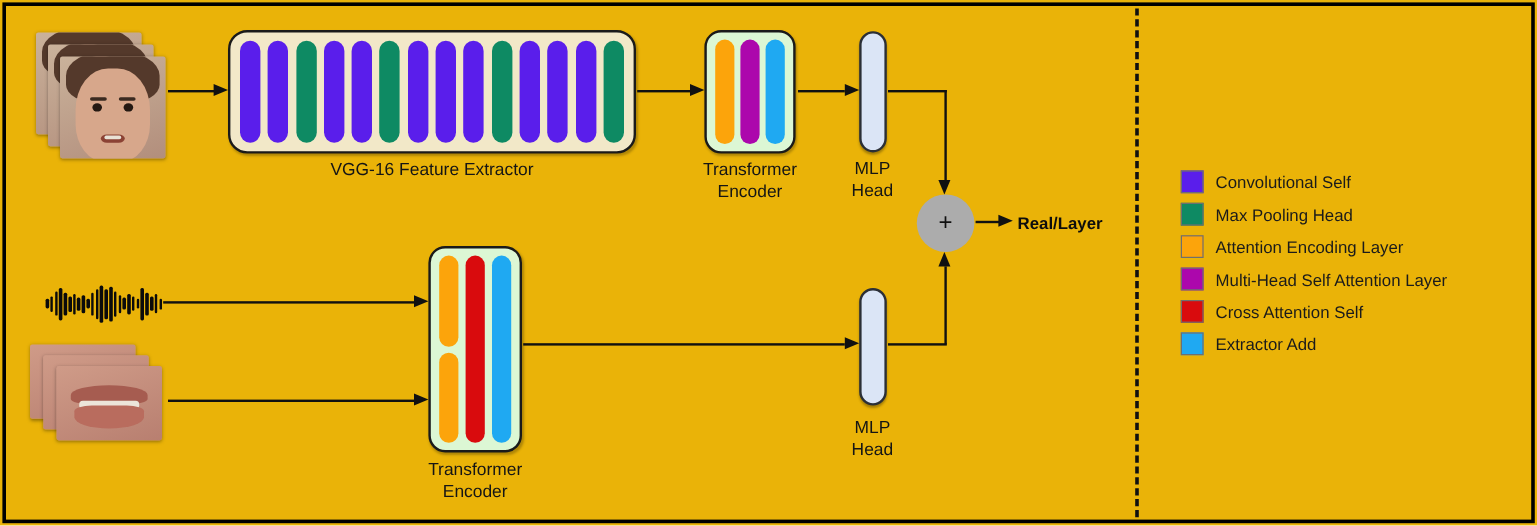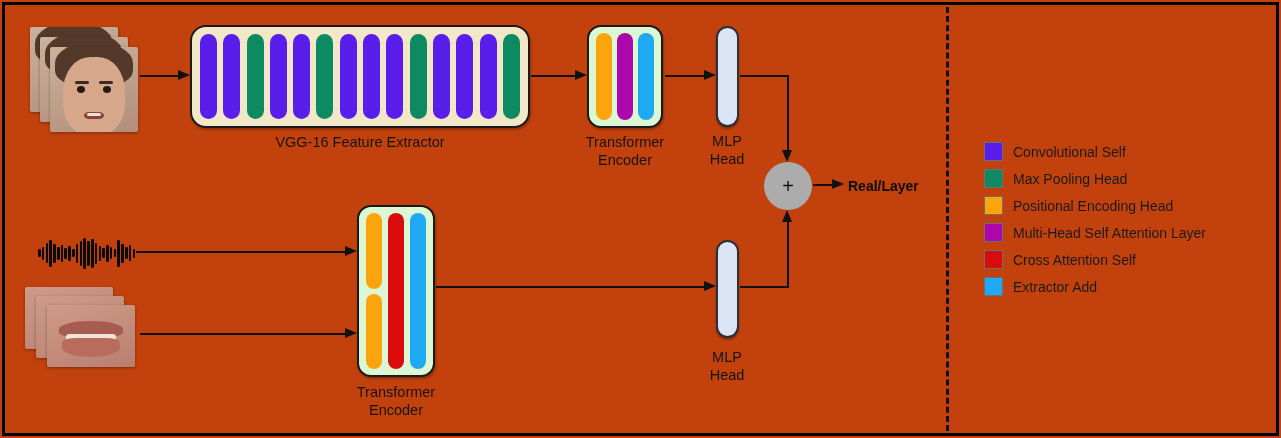--- a/index.html
+++ b/index.html
@@ -1,17 +1,17 @@
 <!DOCTYPE html>
 <html><head>
 <meta charset="utf-8">
 <style>
   html,body{margin:0;padding:0;background:#fff;}
   body{font-family:"Liberation Sans",sans-serif;color:#1a1a1a;}
-  .canvas{position:relative;width:1281px;height:438px;background:#c2410c;overflow:hidden;}
+  .canvas{position:relative;width:1281px;height:438px;background:#eab308;overflow:hidden;}
   .frame{position:absolute;left:2px;top:2px;right:2px;bottom:2px;border:3px solid #000;}
 
   
   .hline{position:absolute;height:0;border-top:2.5px solid #111;}
   .vline{position:absolute;width:0;border-left:2.5px solid #111;}
   .ah-right{position:absolute;width:0;height:0;border-left:12px solid #111;border-top:5.5px solid transparent;border-bottom:5.5px solid transparent;}
   .ah-down{position:absolute;width:0;height:0;border-top:12px solid #111;border-left:5.5px solid transparent;border-right:5.5px solid transparent;}
   .ah-up{position:absolute;width:0;height:0;border-bottom:12px solid #111;border-left:5.5px solid transparent;border-right:5.5px solid transparent;}
 
   
@@ -225,21 +225,21 @@
       <div class="legend-row">
         <span class="legend-swatch" style="background: rgb(90, 30, 235);"></span>
         <span class="legend-label">Convolutional Self</span>
       </div>
       <div class="legend-row">
         <span class="legend-swatch" style="background: rgb(14, 138, 99);"></span>
         <span class="legend-label">Max Pooling Head</span>
       </div>
       <div class="legend-row">
         <span class="legend-swatch" style="background: rgb(252, 164, 11);"></span>
-        <span class="legend-label">Positional Encoding Head</span>
+        <span class="legend-label">Attention Encoding Layer</span>
       </div>
       <div class="legend-row legend-gap">
         <span class="legend-swatch" style="background: rgb(172, 7, 172);"></span>
         <span class="legend-label">Multi-Head Self Attention Layer</span>
       </div>
       <div class="legend-row">
         <span class="legend-swatch" style="background: rgb(217, 11, 13);"></span>
         <span class="legend-label">Cross Attention Self</span>
       </div>
       <div class="legend-row">

